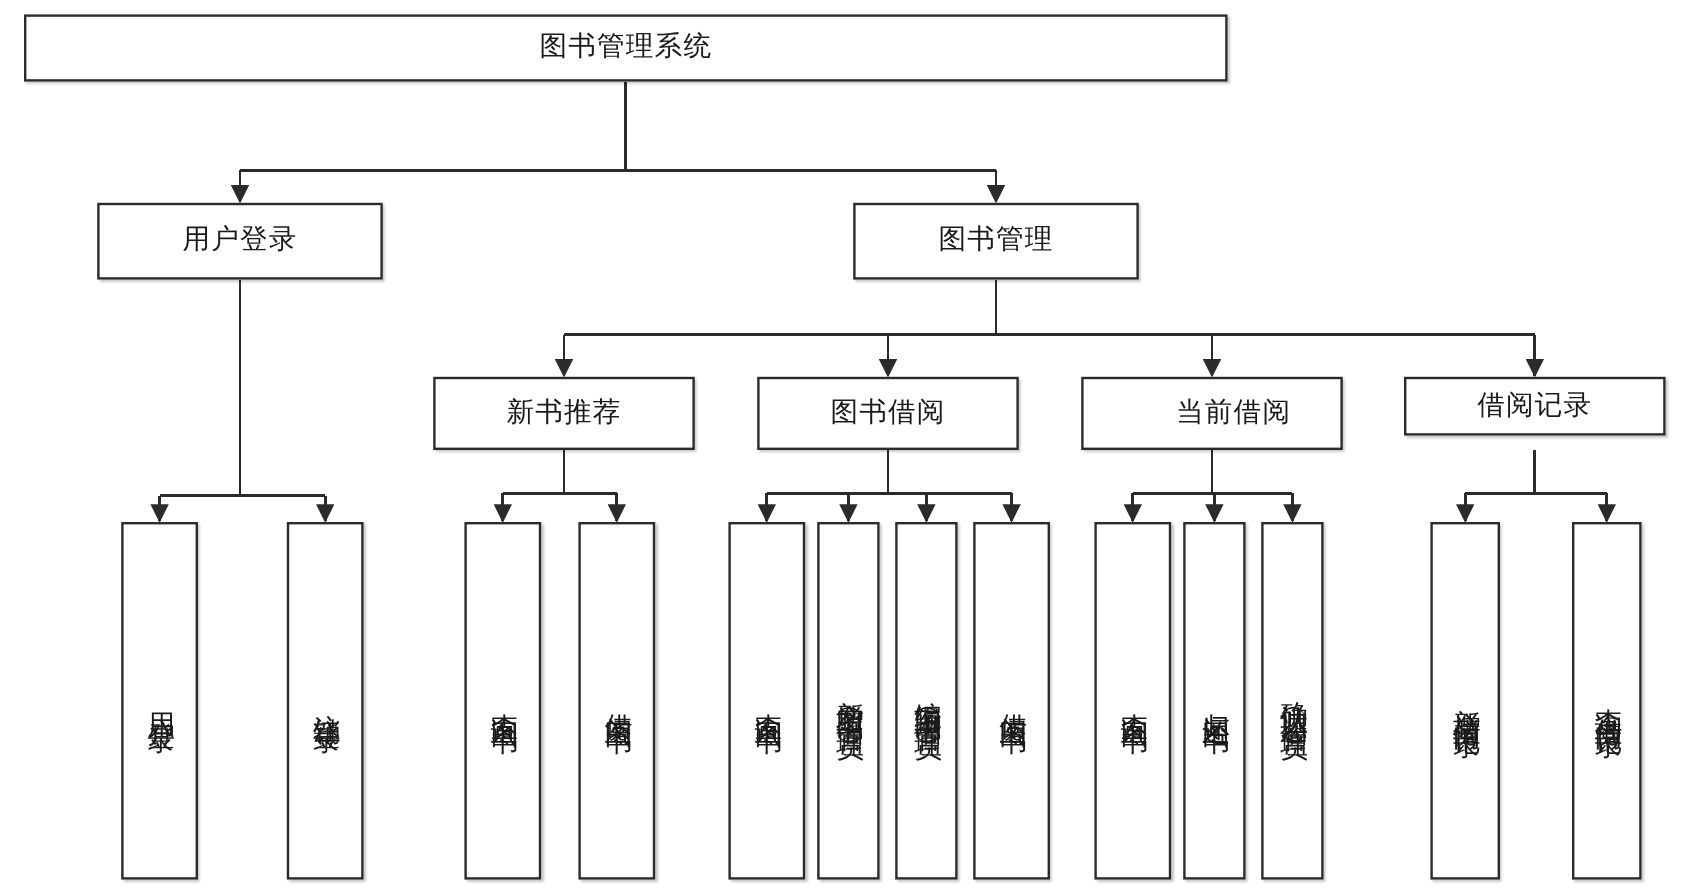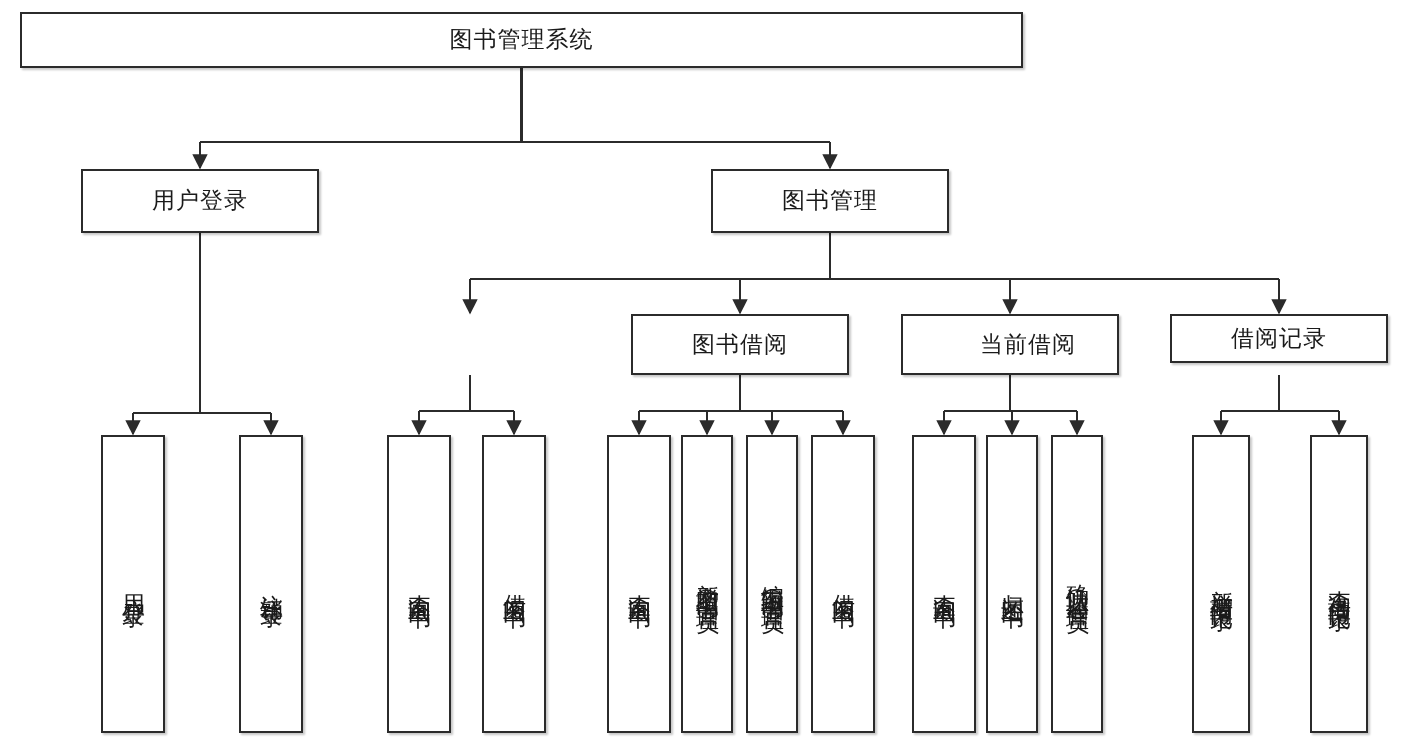--- a/index.html
+++ b/index.html
@@ -124,20 +124,23 @@
   </div>
 
   <div class="node horizontal" style="left: 81px; top: 169px; width: 238px; height: 64px;">
     <span class="node-label">用户登录</span>
   </div>
 
   <div class="node horizontal" style="left: 711px; top: 169px; width: 238px; height: 64px;">
     <span class="node-label">图书管理</span>
   </div>
 
+  <div class="node horizontal" style="left: 361px; top: 314px; width: 218px; height: 61px;">
+    <span class="node-label">新书推荐</span>
+  </div>
 
   <div class="node horizontal" style="left: 631px; top: 314px; width: 218px; height: 61px;">
     <span class="node-label">图书借阅</span>
   </div>
 
   <div class="node horizontal" style="left: 901px; top: 314px; width: 218px; height: 61px; padding-left: 36px;">
     <span class="node-label">当前借阅</span>
   </div>
 
   <div class="node horizontal" style="left: 1170px; top: 314px; width: 218px; height: 49px;">

